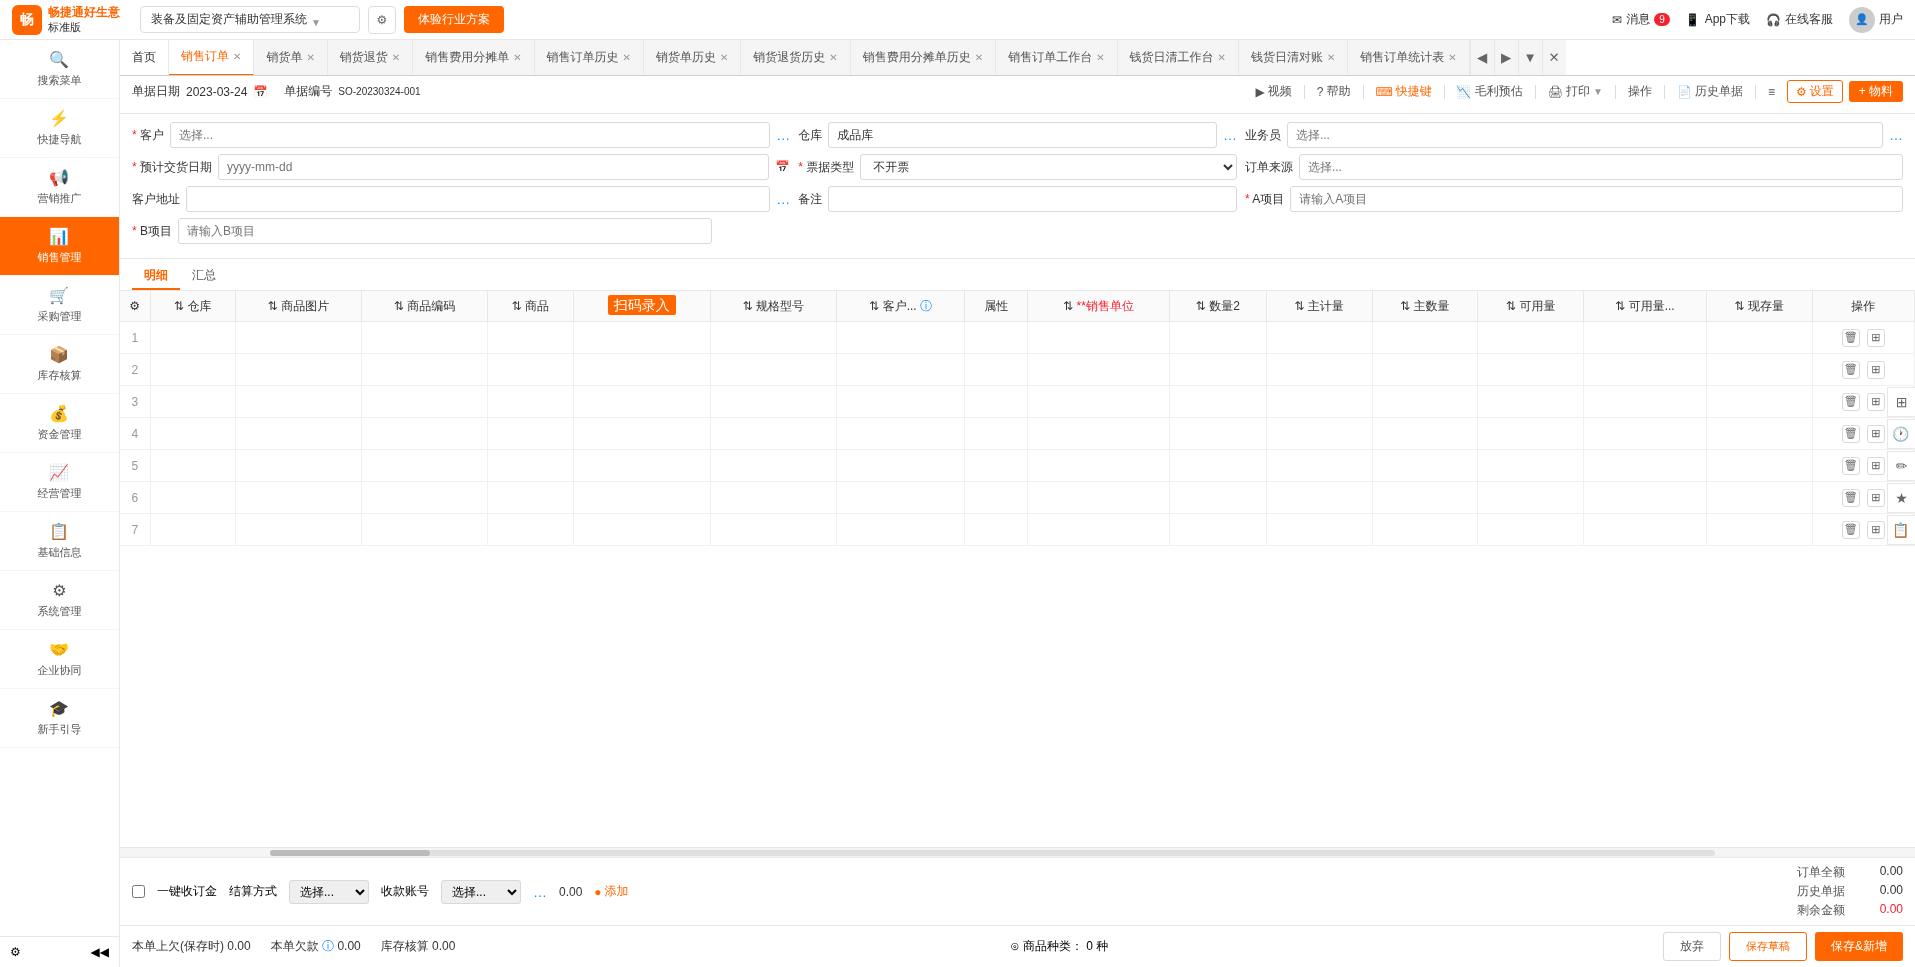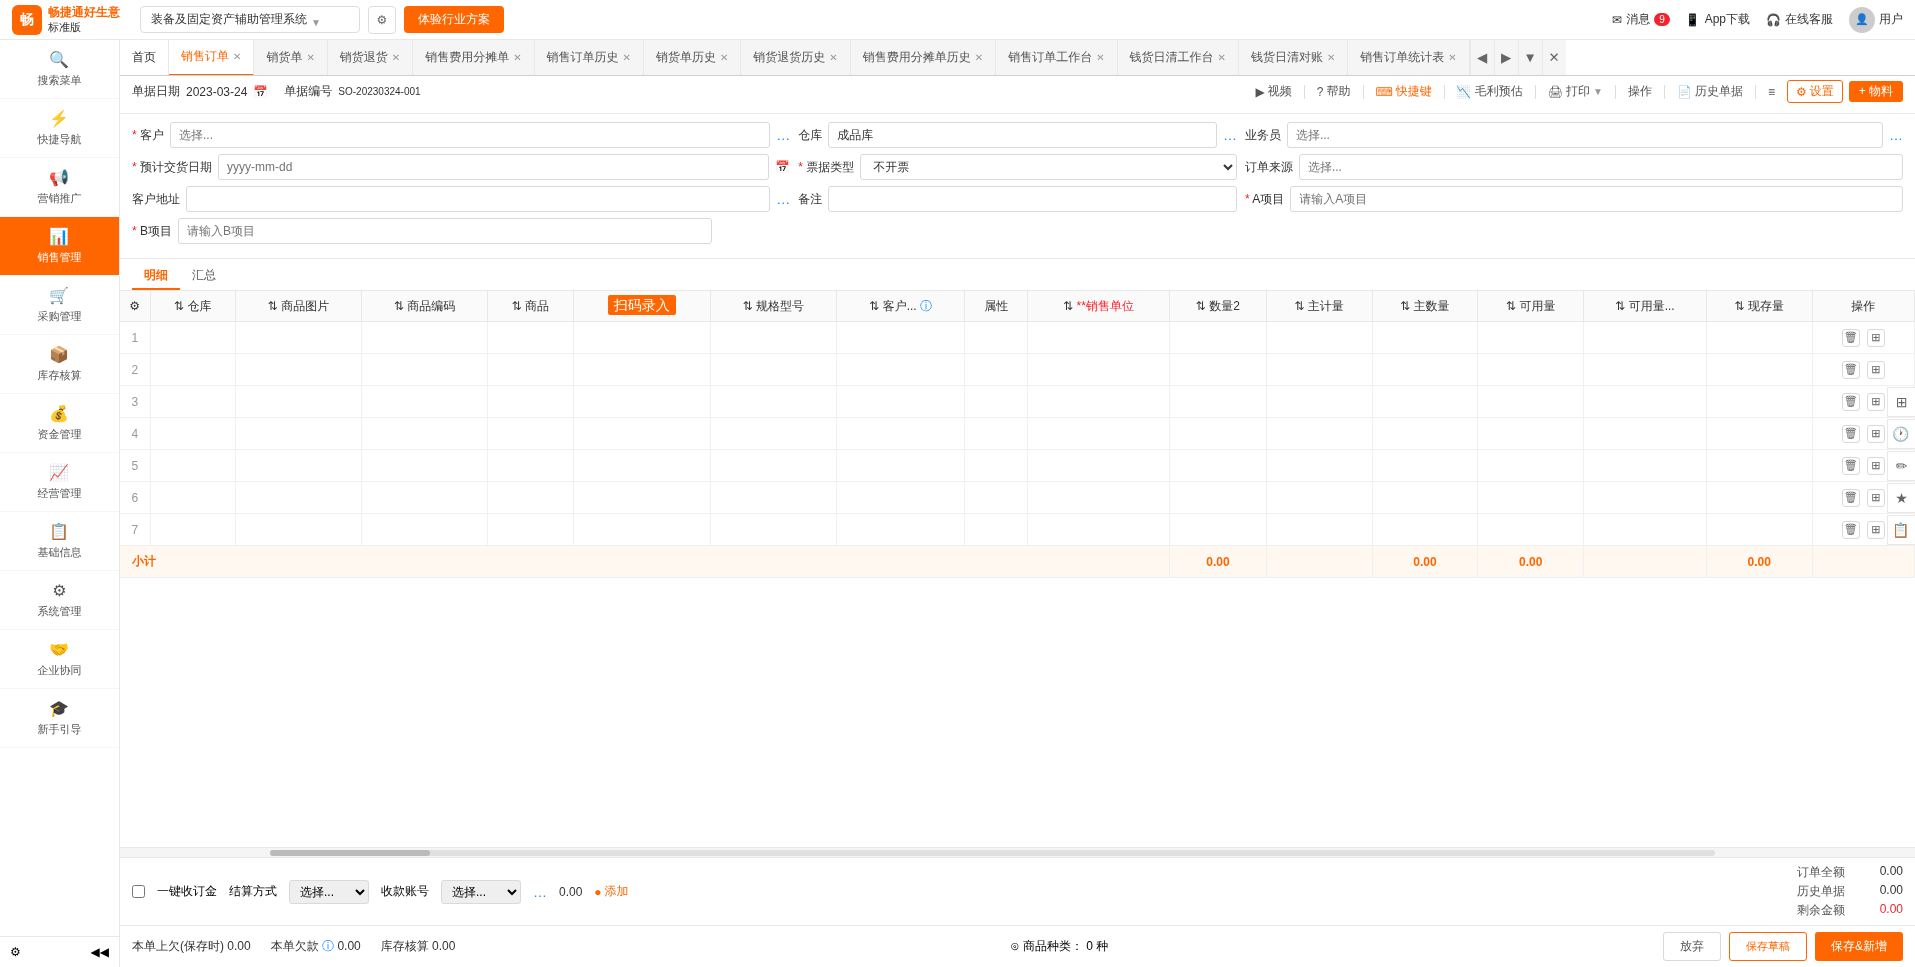--- a/index.html
+++ b/index.html
@@ -944,32 +944,20 @@
               <td></td>
               <td></td>
               <td></td>
               <td></td>
               <td>
                 <span class="op-btn">🗑</span>
                 <span class="op-btn">⊞</span>
               </td>
             </tr>
 
-            <tr class="subtotal-row">
-              <td colspan="10" style="text-align:left; padding-left:12px;">
-                <span class="subtotal-label">小计</span>
-              </td>
-              <td>0.00</td>
-              <td></td>
-              <td>0.00</td>
-              <td>0.00</td>
-              <td></td>
-              <td>0.00</td>
-              <td></td>
-            </tr>
           </tbody>
         </table>
       </div>
 
       <div class="scroll-bar-row">
         <div class="scroll-track">
           <div class="scroll-thumb"></div>
         </div>
       </div>
 

